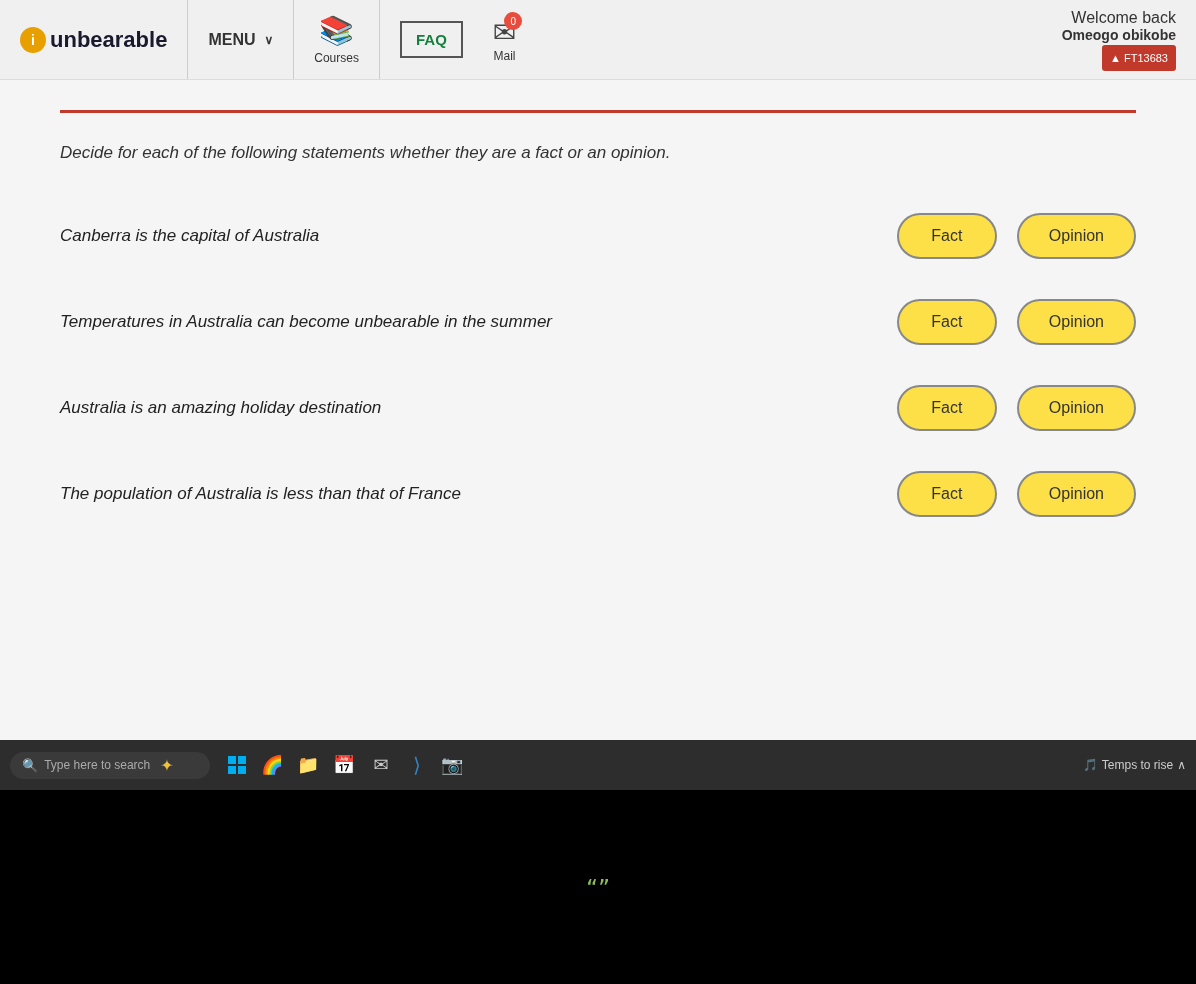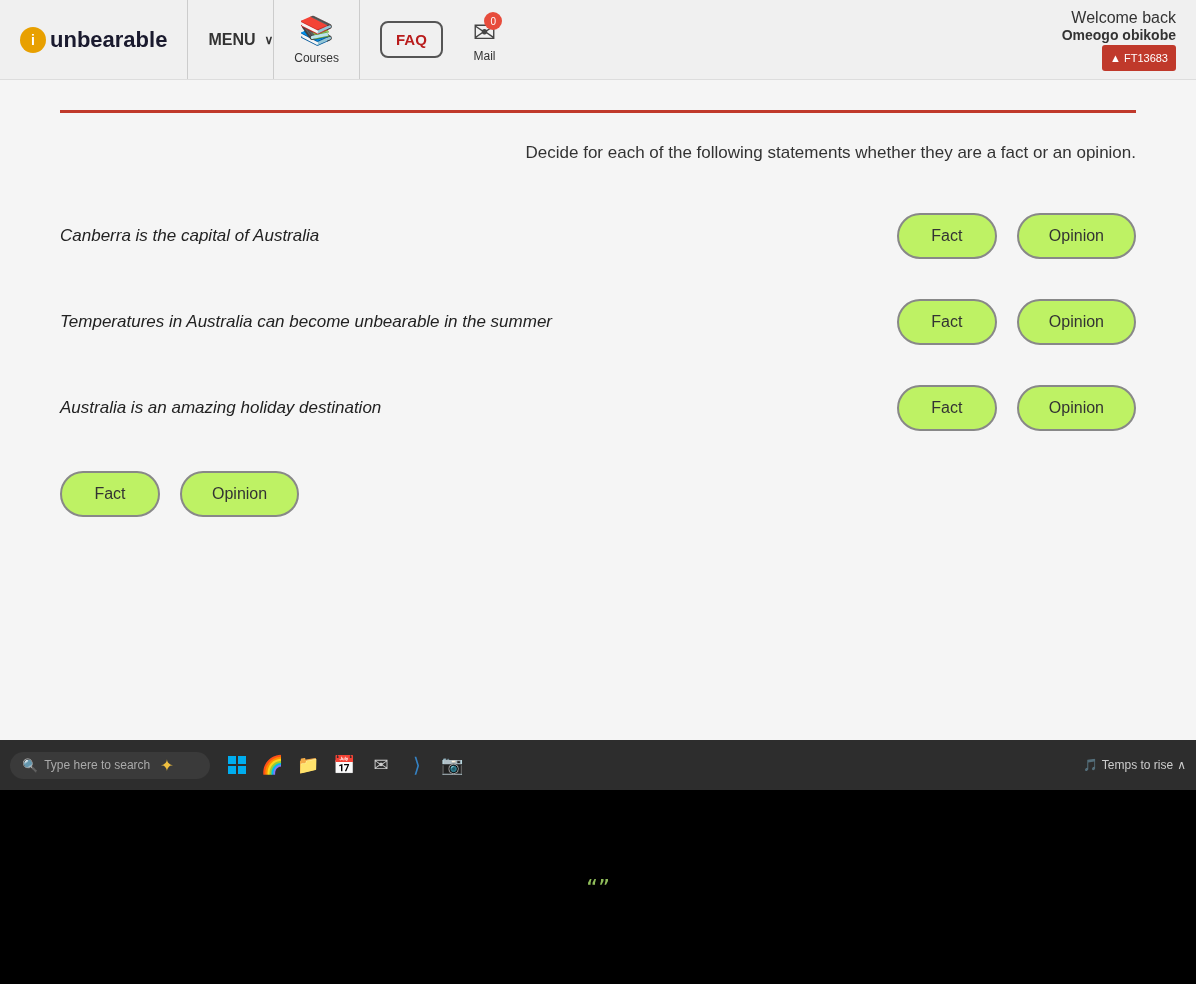--- a/index.html
+++ b/index.html
@@ -58,20 +58,21 @@
       font-weight: bold;
     }
 
     .navbar-menu {
       display: flex;
       align-items: center;
       gap: 5px;
       font-size: 16px;
       font-weight: bold;
       color: #333;
+      padding-right: 20px;
       border-right: 1px solid #ccc;
       margin-right: 20px;
       height: 100%;
       cursor: pointer;
     }
 
     .navbar-courses {
       display: flex;
       flex-direction: column;
       align-items: center;
@@ -92,24 +93,24 @@
       font-size: 12px;
       color: #333;
     }
 
     .navbar-faq {
       display: flex;
       align-items: center;
       justify-content: center;
       padding: 8px 14px;
       border: 2px solid #555;
-      border-radius: 8px;
+      border-radius: 0;
       font-weight: bold;
       font-size: 15px;
-      color: #b91c1c;
+      color: #15803d;
       margin-right: 20px;
       cursor: pointer;
     }
 
     .navbar-mail {
       display: flex;
       flex-direction: column;
       align-items: center;
       position: relative;
       margin-right: auto;
@@ -184,21 +185,22 @@
     .red-line {
       height: 3px;
       background: #c0392b;
       margin-bottom: 30px;
     }
 
     .question-instruction {
       font-size: 17px;
       color: #333;
       margin-bottom: 40px;
-      text-align: right;
+      text-align: left;
+      font-style: italic;
     }
 
     
     .questions-container {
       display: flex;
       flex-direction: column;
       gap: 20px;
       justify-content: space-between;
     }
 
@@ -220,21 +222,21 @@
     .question-buttons {
       display: flex;
       gap: 20px;
     }
 
     .btn-fact,
     .btn-opinion {
       padding: 12px 30px;
       border-radius: 30px;
       border: 2px solid #888;
-      background: #bef264;
+      background: #fde047;
       font-size: 16px;
       color: #333;
       cursor: pointer;
       font-family: Arial, sans-serif;
       min-width: 100px;
       text-align: center;
     }
 
     
     .taskbar {
@@ -398,20 +400,23 @@
         <div class="question-text">
           <em>Australia is an amazing holiday destination</em>
         </div>
         <div class="question-buttons">
           <button class="btn-fact">Fact</button>
           <button class="btn-opinion">Opinion</button>
         </div>
       </div>
 
       <div class="question-row">
+        <div class="question-text">
+          <em>The population of Australia is less than that of France</em>
+        </div>
         <div class="question-buttons">
           <button class="btn-fact">Fact</button>
           <button class="btn-opinion">Opinion</button>
         </div>
       </div>
 
     </div>
   </div>
 </div>
 

